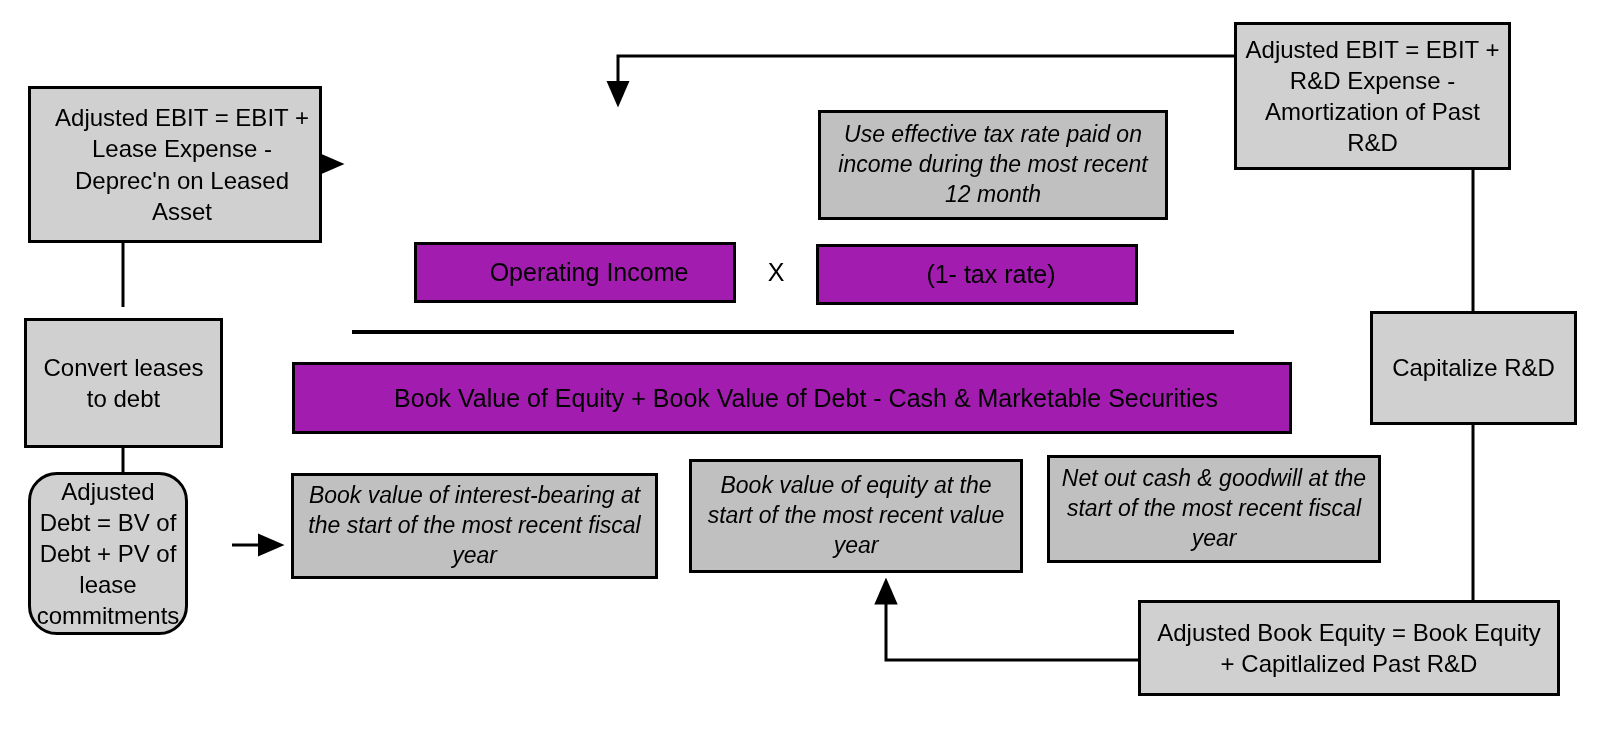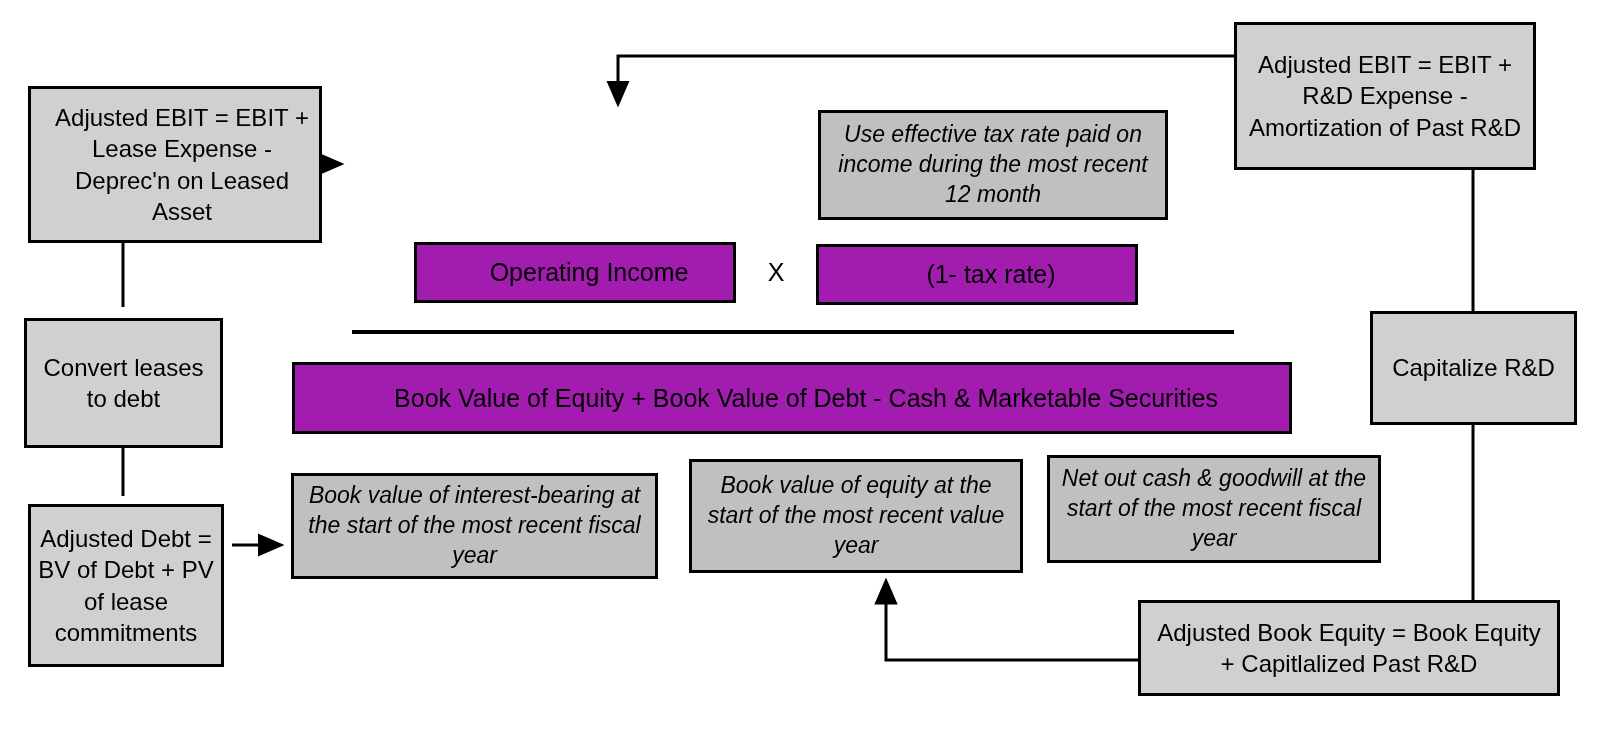--- a/index.html
+++ b/index.html
@@ -102,40 +102,40 @@
 
     <g>
       <path d="M1138,660 L886,660 L886,582" fill="none" stroke="#000000" stroke-width="3" marker-end="url(#arrowhead)"></path>
     </g>
   </svg>
 
   <div class="box box-shaded-light" style="left:28px; top:86px; width:294px; height:157px; font-size:24px;padding-left:20px;">Adjusted EBIT = EBIT + Lease Expense - Deprec'n on Leased Asset</div>
 
   <div class="box box-shaded-light" style="left:24px; top:306px; width:199px; height:130px; font-size:24px;margin-top:12px;">Convert leases to debt</div>
 
-  <div class="box box-shaded-light" style="left:28px; top:504px; width:196px; height:163px; font-size:24px;">Adjusted Debt = BV of Debt + PV of lease commitments</div>
+  <div class="box box-shaded-light" style="left:28px; top:472px; width:160px; height:163px; font-size:24px;border-radius:29px;">Adjusted Debt = BV of Debt + PV of lease commitments</div>
 
 
   <div class="box box-shaded-dark" style="left:818px; top:110px; width:350px; height:110px; font-size:23px;">Use effective tax rate paid on income during the most recent 12 month</div>
 
   <div class="box box-white" style="left:414px; top:242px; width:322px; height:61px; font-size:25px;">Operating Income</div>
 
   <div class="op-label" style="left:752px; top:242px; width:48px; height:61px; font-size:25px;">X</div>
 
   <div class="box box-white" style="left:816px; top:244px; width:322px; height:61px; font-size:25px;">(1- tax rate)</div>
 
   <div class="fraction-bar" style="left:352px; top:330px; width:882px; height:4px;"></div>
 
   <div class="box box-white" style="left:292px; top:362px; width:1000px; height:72px; font-size:25px;">Book Value of Equity + Book Value of Debt - Cash &amp; Marketable Securities</div>
 
   <div class="box box-shaded-dark" style="left:291px; top:473px; width:367px; height:106px; font-size:23px;">Book value of interest-bearing  at the start of the most recent fiscal year</div>
 
   <div class="box box-shaded-dark" style="left:689px; top:459px; width:334px; height:114px; font-size:23px;">Book value of equity at the start of the most recent value year</div>
 
   <div class="box box-shaded-dark" style="left:1047px; top:455px; width:334px; height:108px; font-size:23px;">Net out cash &amp; goodwill at the start of the most recent fiscal year</div>
 
-  <div class="box box-shaded-light" style="left:1234px; top:22px; width:302px; height:148px; font-size:24px;">Adjusted EBIT = EBIT + R&amp;D Expense - Amortization of Past R&amp;D</div>
+  <div class="box box-shaded-light" style="left:1234px; top:22px; width:277px; height:148px; font-size:24px;">Adjusted EBIT = EBIT + R&amp;D Expense - Amortization of Past R&amp;D</div>
 
   <div class="box box-shaded-light" style="left:1370px; top:311px; width:207px; height:114px; font-size:24px;">Capitalize R&amp;D</div>
 
   <div class="box box-shaded-light" style="left:1138px; top:600px; width:422px; height:96px; font-size:24px;">Adjusted Book Equity = Book Equity + Capitlalized Past R&amp;D</div>
 
 </div>
 
 </body></html>

